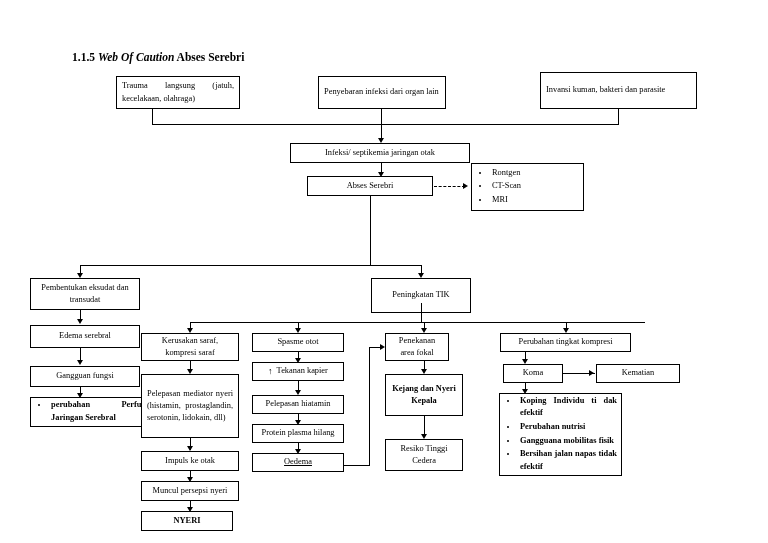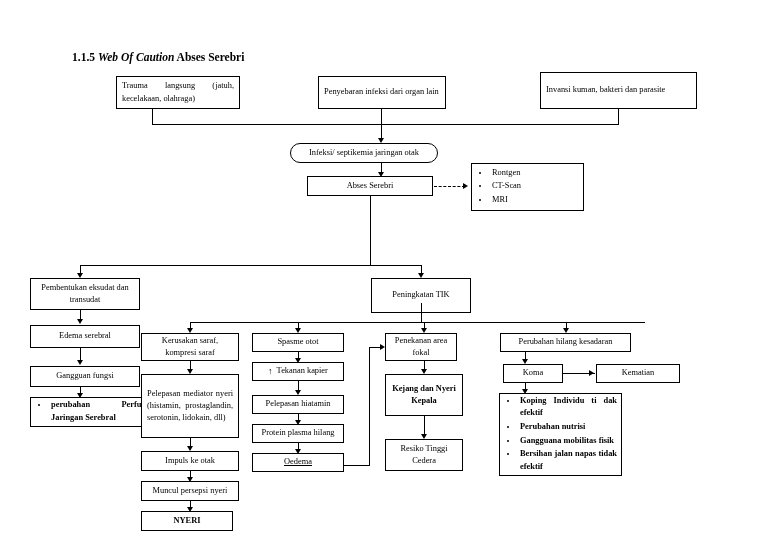--- a/index.html
+++ b/index.html
@@ -123,21 +123,21 @@
     <span>Penyebaran infeksi dari organ lain</span>
   </div>
 
   <div class="ln vln" style="left:152px; top:109px; height:16px;"></div>
   <div class="ln vln" style="left:381px; top:109px; height:16px;"></div>
   <div class="ln vln" style="left:618px; top:109px; height:16px;"></div>
   <div class="ln hln" style="left:152px; top:124px; width:467px;"></div>
   <div class="ln vln" style="left:381px; top:124px; height:15px;"></div>
   <div class="arrowdown" style="left:378px; top:138px;"></div>
 
-  <div class="node center" style="left:290px; top:143px; width:148px; height:20px;border-radius:10px;">
+  <div class="node center" style="left:290px; top:143px; width:180px; height:20px;">
     <span>Infeksi/ septikemia jaringan otak</span>
   </div>
 
   <div class="ln vln" style="left:381px; top:163px; height:11px;"></div>
   <div class="arrowdown" style="left:378px; top:172px;"></div>
 
   <div class="node center" style="left:307px; top:176px; width:126px; height:20px;">
     <span>Abses Serebri</span>
   </div>
 
@@ -256,38 +256,38 @@
 
   <div class="node center" style="left:252px; top:453px; width:92px; height:19px;text-decoration:underline;">
     <span>Oedema</span>
   </div>
 
   <div class="ln hln" style="left:344px; top:465px; width:26px;"></div>
   <div class="ln vln" style="left:369px; top:347px; height:118px;"></div>
   <div class="ln hln" style="left:369px; top:347px; width:13px;"></div>
   <div class="arrowright" style="left:380px; top:344px;"></div>
 
-  <div class="node center" style="left:385px; top:333px; width:72px; height:28px;">
+  <div class="node center" style="left:385px; top:333px; width:64px; height:28px;">
     <span>Penekanan area fokal</span>
   </div>
   <div class="ln vln" style="left:424px; top:361px; height:11px;"></div>
   <div class="arrowdown" style="left:421px; top:369px;"></div>
 
   <div class="node center bold" style="left:385px; top:374px; width:78px; height:42px;">
     <span>Kejang dan Nyeri Kepala</span>
   </div>
   <div class="ln vln" style="left:424px; top:416px; height:21px;"></div>
   <div class="arrowdown" style="left:421px; top:434px;"></div>
 
   <div class="node center" style="left:385px; top:439px; width:78px; height:32px;">
     <span>Resiko Tinggi Cedera</span>
   </div>
 
   <div class="node center" style="left:500px; top:333px; width:131px; height:19px;">
-    <span>Perubahan hilang kesadaran</span>
+    <span>Perubahan tingkat kompresi</span>
   </div>
   <div class="ln vln" style="left:525px; top:352px; height:10px;"></div>
   <div class="arrowdown" style="left:522px; top:359px;"></div>
 
   <div class="node center" style="left:503px; top:364px; width:60px; height:19px;">
     <span>Koma</span>
   </div>
 
   <div class="ln hln" style="left:563px; top:373px; width:32px;"></div>
   <div class="arrowright" style="left:589px; top:370px;"></div>

